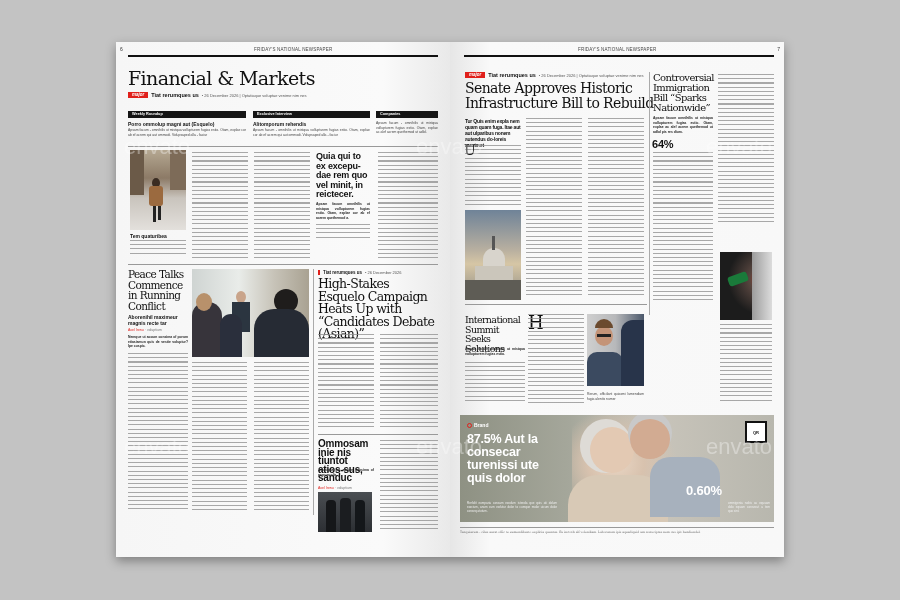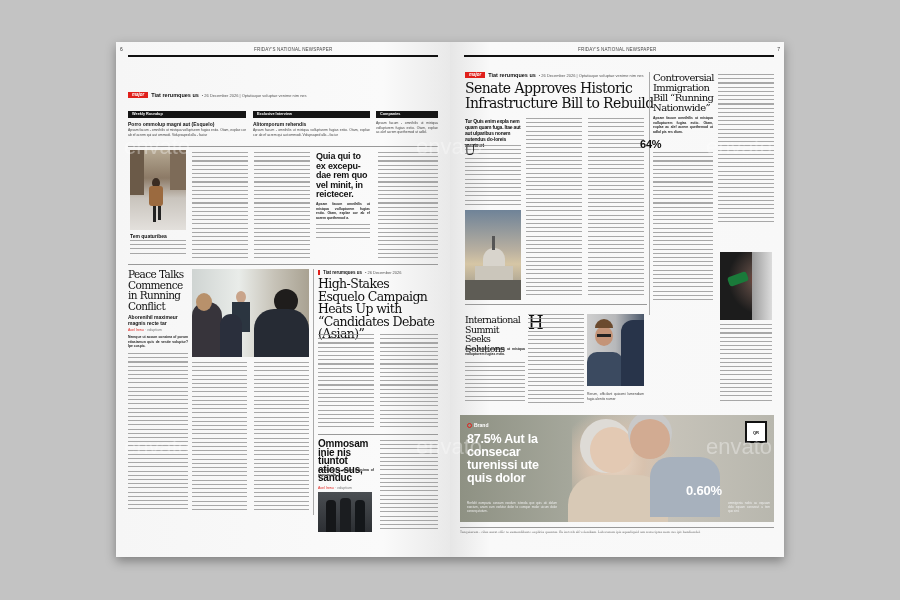--- a/index.html
+++ b/index.html
@@ -31,20 +31,21 @@
 </head>
 <body>
 
 <div class="spread">
 
   <div class="page left">
     <div class="pnum" style="left:4px">6</div>
     <div class="runhead" style="left:138px">FRIDAY'S NATIONAL NEWSPAPER</div>
     <div class="rule" style="left:12px;top:13px;width:310px"></div>
 
+    <div class="h1" style="left:12px;top:27px;font-size:19px">Financial &amp; Markets</div>
 
     <div class="kicker" style="left:12px;top:50px">
       <span class="badge">major</span>
       <span class="kb">Tiat rerumques us</span>
       <span style="font-size:4px;color:#555">• 26 December 2026 | Optatiaque voluptae venime nim nes</span>
     </div>
 
     <div class="bar" style="left:12px;top:69px;width:118px">Weekly Roundup</div>
     <div class="bar" style="left:137px;top:69px;width:117px">Exclusive Interview</div>
     <div class="bar" style="left:260px;top:69px;width:62px">Companies</div>
@@ -136,23 +137,23 @@
       <div style="position:absolute;left:18px;top:38px;width:22px;height:20px;border-radius:11px 11px 0 0;background:#d8d4cc"></div>
       <div style="position:absolute;left:27px;top:26px;width:3px;height:14px;background:#555"></div>
       <div style="position:absolute;left:10px;top:56px;width:38px;height:22px;background:#cbc6bb"></div>
       <div style="position:absolute;left:0;top:70px;width:56px;height:20px;background:#5e5c55"></div>
     </div>
 
     <div class="lines" style="left:76px;top:76px;width:56px;height:180px"></div>
     <div class="lines" style="left:138px;top:76px;width:56px;height:180px"></div>
     <div class="vline" style="left:199px;top:30px;height:243px"></div>
 
-    <div class="h1" style="left:203px;top:31px;width:62px;font-size:10px;line-height:10px">Controversial Immigration Bill “Running Nationwide”</div>
+    <div class="h1" style="left:203px;top:31px;width:62px;font-size:10px;line-height:10px">Controversial Immigration Bill “Sparks Nationwide”</div>
     <div class="txt sans" style="left:203px;top:74px;width:60px;height:20px;font-weight:bold;color:#222">Apsam facum omnihilis ut mistqua vollupturem fugias estio. Otam, explae ac alef acrem quethemod ut adlol pis res dium.</div>
-    <div class="bold-sans" style="left:190px;top:96px;font-size:11px">64%</div>
+    <div class="bold-sans" style="left:202px;top:96px;font-size:11px">64%</div>
     <div class="lines" style="left:203px;top:110px;width:60px;height:150px"></div>
     <div class="lines" style="left:268px;top:32px;width:56px;height:150px"></div>
 
     <div class="photo" style="left:270px;top:210px;width:52px;height:68px;background:radial-gradient(circle at 85% 40%,#c43a22 0%,#55443e 25%,#1c1c1c 60%)">
       <div style="position:absolute;left:8px;top:22px;width:20px;height:10px;background:#1a7a3a;border-radius:3px;transform:rotate(-20deg)"></div>
       <div style="position:absolute;left:32px;top:0;width:20px;height:68px;background:linear-gradient(90deg,#9c9c9c,#dcdcdc)"></div>
     </div>
     <div class="lines" style="left:270px;top:282px;width:52px;height:80px"></div>
 
     <div class="thin" style="left:15px;top:262px;width:182px"></div>

